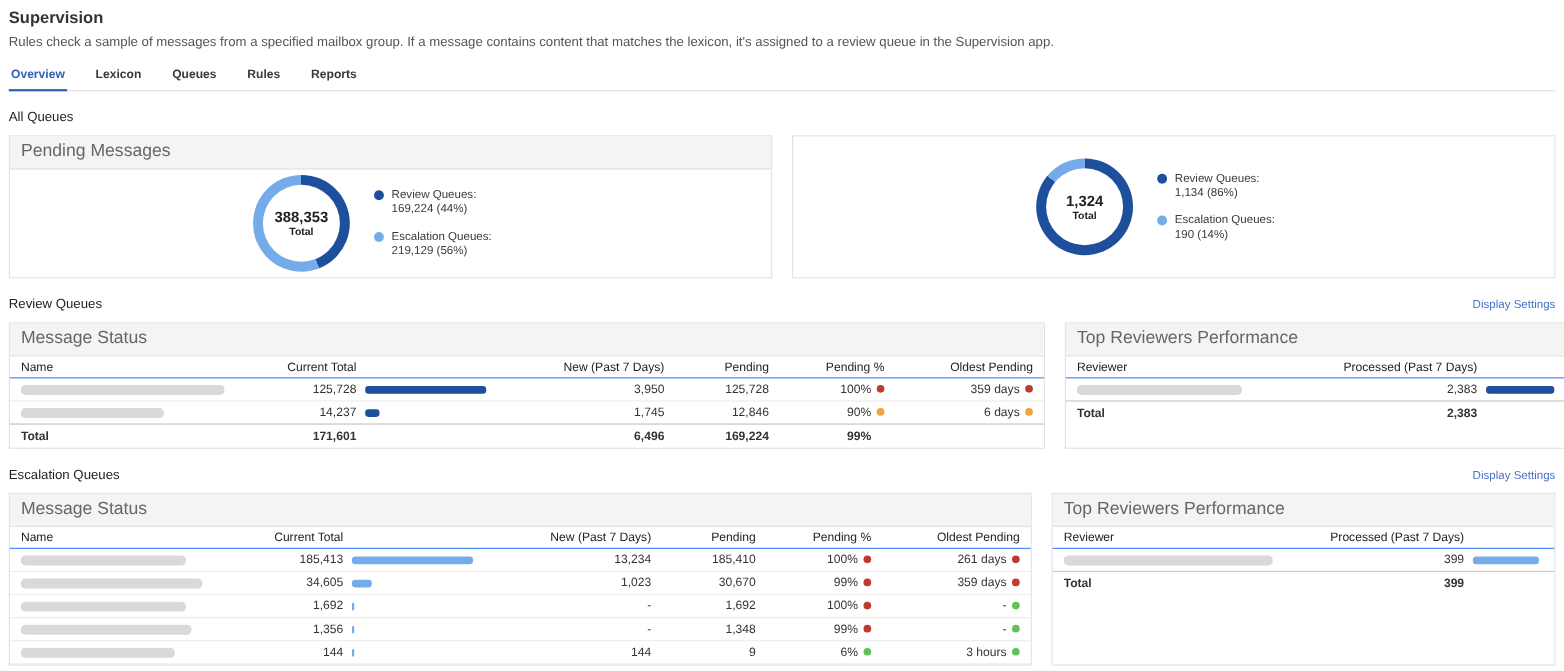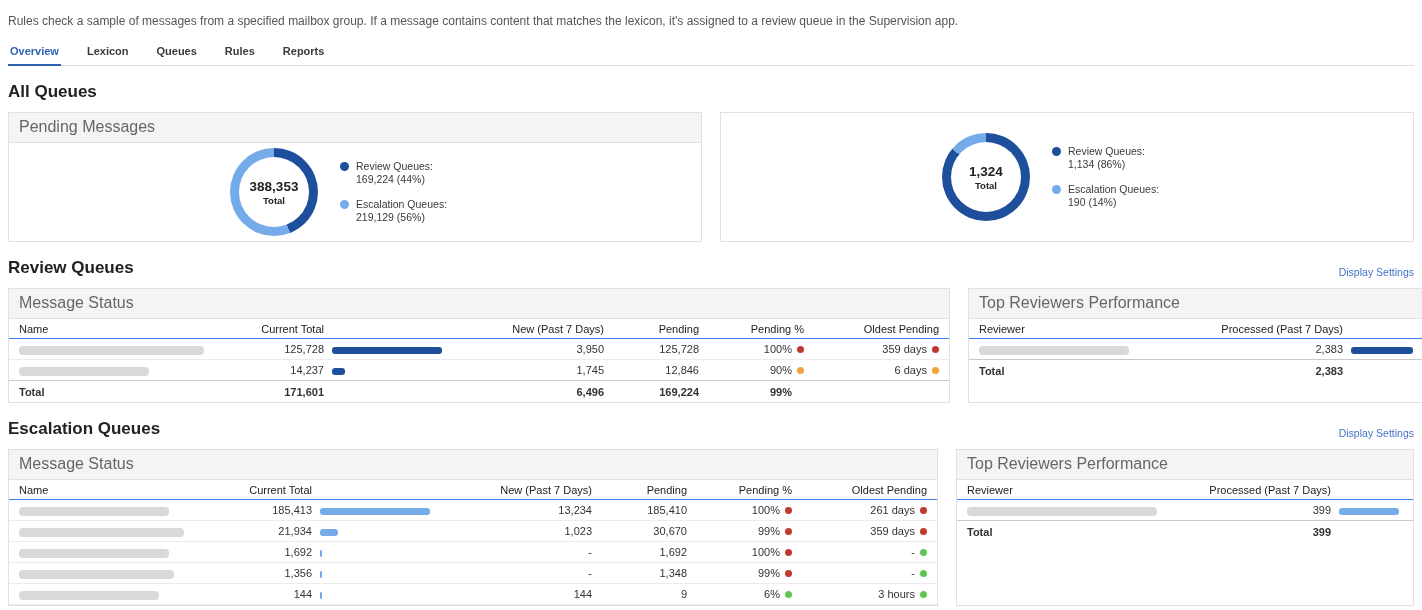--- a/index.html
+++ b/index.html
@@ -9,21 +9,21 @@
 
   
   .title { font-size:15px; font-weight:700; color:#333; }
   .subtitle { font-size:12px; color:#555; margin-top:6px; }
   .tabs { display:flex; gap:24px; margin-top:12px; border-bottom:1px solid #dcdcdc; }
   .tab { font-size:11px; font-weight:700; color:#3a3a3a; padding:5px 2px 7px 2px; cursor:pointer; }
   .tab.active { color:#2d62b5; border-bottom:2px solid #2d62b5; margin-bottom:-1px; }
 
   
   .section-head { display:flex; justify-content:space-between; align-items:flex-end; margin-top:16px; }
-  .section-title { font-size:17px; font-weight:700; color:#222; }
+  .section-title { font-size:12px; font-weight:400; color:#222; }
   .link { font-size:10.5px; color:#4472c4; cursor:pointer; }
 
   .cards-row { display:flex; gap:18px; margin-top:10px; }
   .card { border:1px solid #e1e1e1; background:#fff; display:flex; flex-direction:column; }
   .card-hdr { background:#f4f4f4; border-bottom:1px solid #e1e1e1; padding:5px 10px 6px 10px;
     font-size:16px; color:#666; }
 
   
   .donut-card { width:700px; height:130px; }
   .donut-body { flex:1; display:flex; align-items:center; justify-content:center; gap:22px; }
@@ -63,20 +63,21 @@
   .dot { display:inline-block; width:7px; height:7px; border-radius:50%; margin-left:5px; background:#999; }
   .dot[data-color="red"]    { background:#c0392e; }
   .dot[data-color="orange"] { background:#f0a23c; }
   .dot[data-color="green"]  { background:#5ec455; }
 </style>
 </head>
 <body>
 
 <div class="page">
 
+  <div class="title">Supervision</div>
   <div class="subtitle">Rules check a sample of messages from a specified mailbox group. If a message contains content that matches the lexicon, it's assigned to a review queue in the Supervision app.</div>
 
   <div class="tabs">
     <div class="tab active">Overview</div>
     <div class="tab">Lexicon</div>
     <div class="tab">Queues</div>
     <div class="tab">Rules</div>
     <div class="tab">Reports</div>
   </div>
 
@@ -231,21 +232,21 @@
         <div class="c c-name"><span class="pill" style="width: 150px;"></span></div>
         <div class="c c-num">185,413</div>
         <div class="c c-barc"><span class="bar escal" style="width: 110px;"></span></div>
         <div class="c c-new">13,234</div>
         <div class="c c-pend">185,410</div>
         <div class="c c-pct"><span>100%</span><span class="dot" data-color="red"></span></div>
         <div class="c c-old"><span>261 days</span><span class="dot" data-color="red"></span></div>
       </div>
       <div class="trow">
         <div class="c c-name"><span class="pill" style="width: 165px;"></span></div>
-        <div class="c c-num">21,934</div>
+        <div class="c c-num">34,605</div>
         <div class="c c-barc"><span class="bar escal" style="width: 18px;"></span></div>
         <div class="c c-new">1,023</div>
         <div class="c c-pend">30,670</div>
         <div class="c c-pct"><span>99%</span><span class="dot" data-color="red"></span></div>
         <div class="c c-old"><span>359 days</span><span class="dot" data-color="red"></span></div>
       </div>
       <div class="trow">
         <div class="c c-name"><span class="pill" style="width: 150px;"></span></div>
         <div class="c c-num">1,692</div>
         <div class="c c-barc"><span class="bar escal" style="width: 2px;"></span></div>

